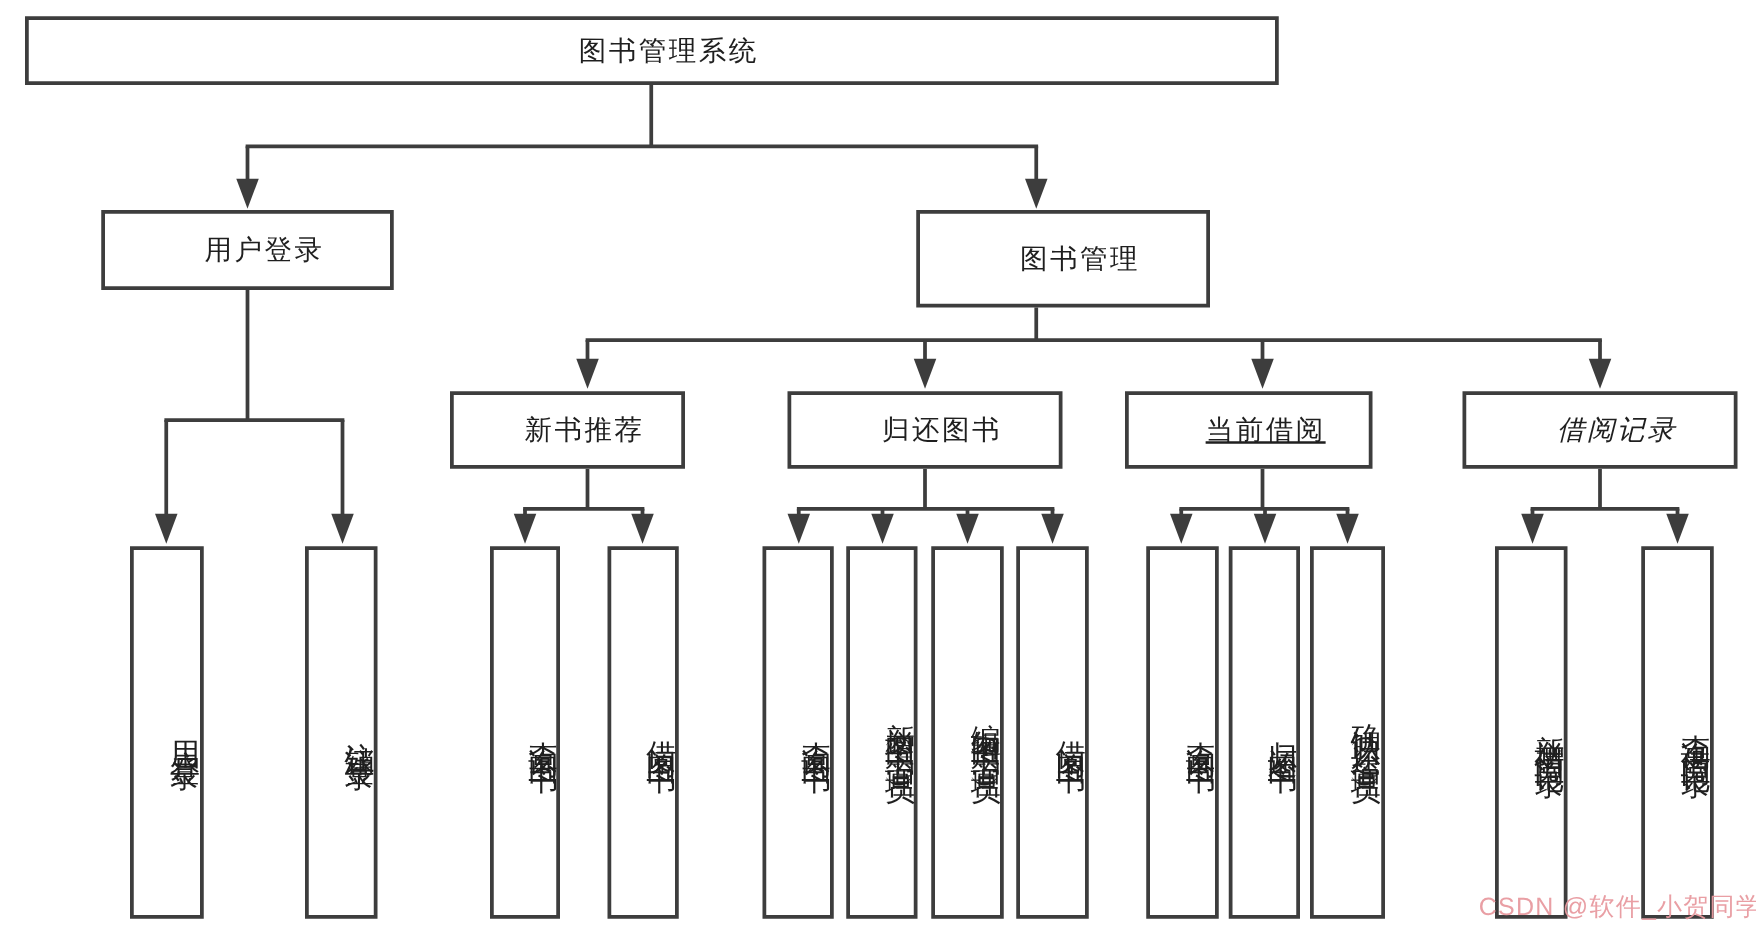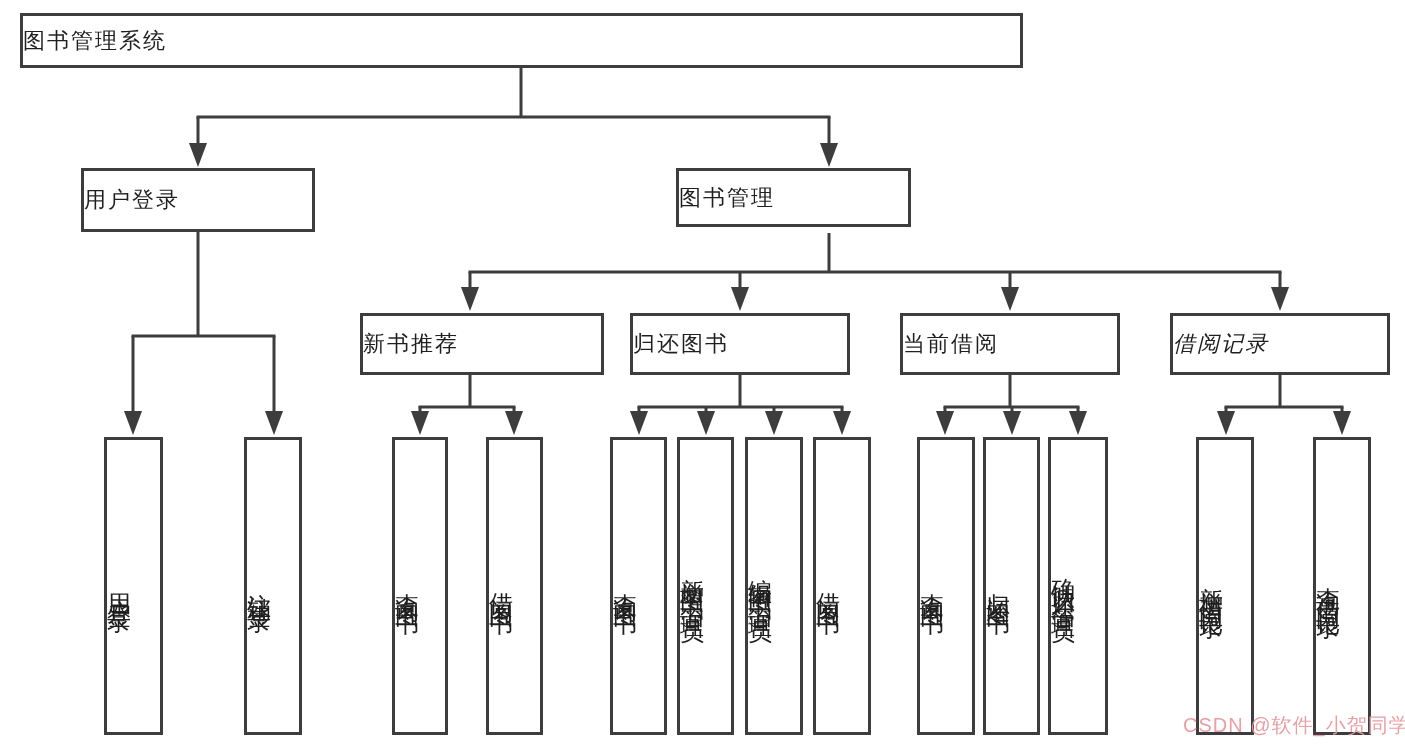--- a/index.html
+++ b/index.html
@@ -10,36 +10,36 @@
   }
   html,body{margin:0;padding:0;background:var(--bg);}
   body{font-family:"Liberation Sans",sans-serif;color:var(--text-color);}
   .stage{position:relative;width:1405px;height:747px;background:var(--bg);overflow:hidden;}
   .wires{position:absolute;left:0;top:0;z-index:1;}
   .wire{stroke:var(--line-color);stroke-width:3;fill:none;}
   .head{fill:var(--line-color);stroke:none;}
   .node{
     position:absolute;z-index:2;box-sizing:border-box;
     border:3px solid var(--line-color);background:#fff;
-    display:flex;align-items:center;
+    display:flex;align-items:center;justify-content:center;padding-left:27px;
   }
   .node.h span{font-size:22px;letter-spacing:2px;white-space:nowrap;}
   .node.v span{
     writing-mode:vertical-rl;text-orientation:mixed;
     font-size:24px;letter-spacing:6px;line-height:1;white-space:nowrap;
   }
   
   .n-root{left:20px;top:13px;width:1003px;height:55px;}
   
   .n-user-login{left:81px;top:168px;width:234px;height:64px;}
-  .n-book-mgmt{left:676px;top:168px;width:235px;height:59px;}
-  
-  .n-new-book{left:360px;top:313px;width:244px;height:62px;}
+  .n-book-mgmt{left:733px;top:168px;width:235px;height:78px;}
+  
+  .n-new-book{left:360px;top:313px;width:188px;height:62px;}
   .n-book-borrow{left:630px;top:313px;width:220px;height:62px;}
-  .n-current-borrow{left:900px;top:313px;width:220px;height:62px;}
+  .n-current-borrow{left:900px;top:313px;width:198px;height:62px;text-decoration:underline;}
   .n-borrow-record{left:1170px;top:313px;width:220px;height:62px;font-style:italic;}
   
   .leaf{top:437px;height:298px;}
   .n-ul1{left:104px;width:59px;}
   .n-ul2{left:244px;width:58px;}
   .n-nb1{left:392px;width:56px;}
   .n-nb2{left:486px;width:57px;}
   .n-bb1{left:610px;width:57px;}
   .n-bb2{left:677px;width:57px;}
   .n-bb3{left:745px;width:58px;}

